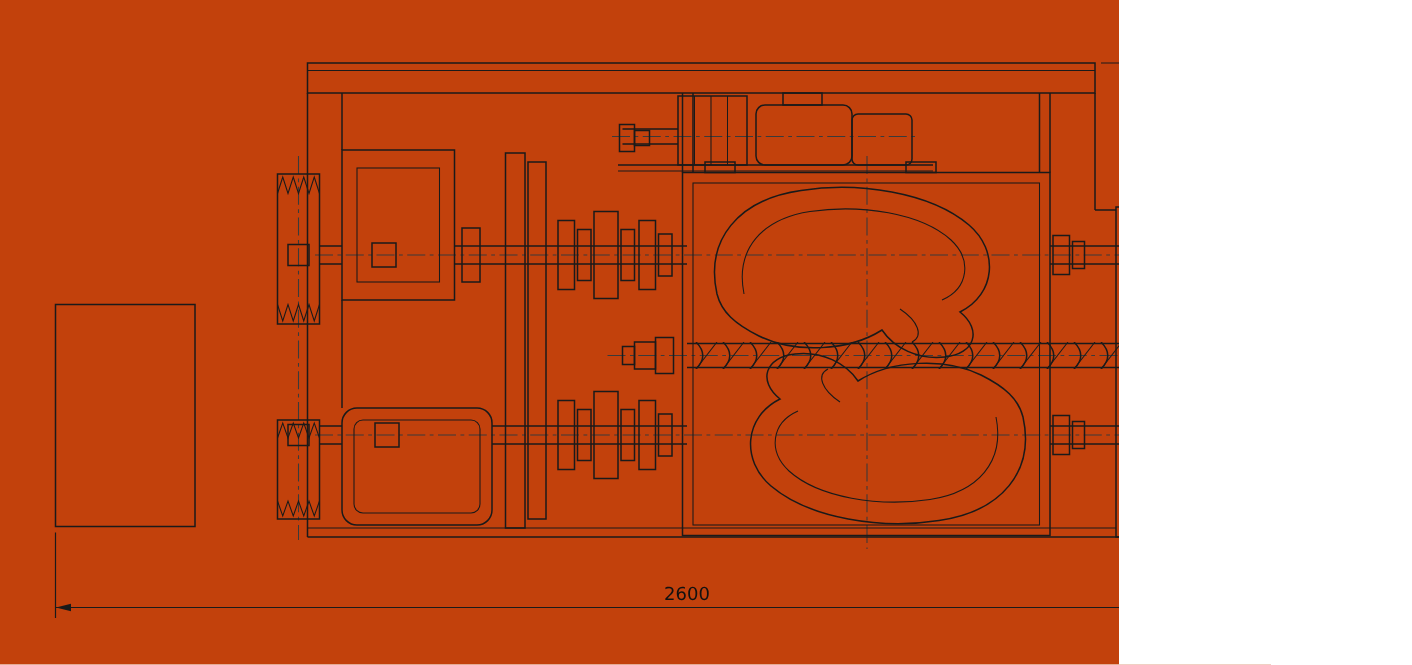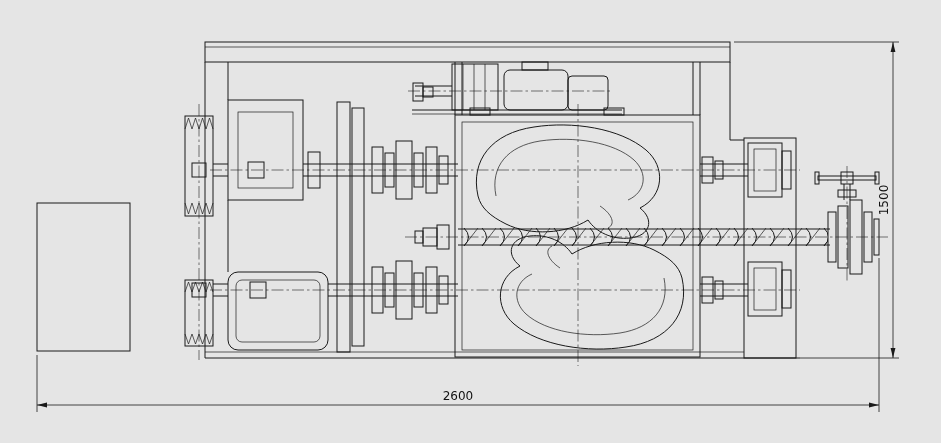--- a/index.html
+++ b/index.html
@@ -1,16 +1,16 @@
 <!DOCTYPE html>
 <html><head>
 <meta charset="utf-8">
 <style>
   html,body{margin:0;padding:0;background:#fff;}
-  .canvas{width:941px;height:443px;background:#e5e5e5;position:relative;overflow:hidden;}
+  .canvas{width:746px;height:443px;background:#c2410c;position:relative;overflow:hidden;}
   #dwg line,#dwg rect,#dwg path,#dwg circle{fill:none;stroke:#1a1a1a;stroke-width:1;}
   #dwg .thin{stroke-width:.7;}
   #dwg .cl{stroke:#3a3a3a;stroke-width:.7;stroke-dasharray:12 3 2.5 3;}
   #dwg .dim{stroke-width:.8;}
   #dwg .arrow{fill:#1a1a1a;stroke:none;}
   #dwg text{fill:#111;stroke:none;font:12px "DejaVu Sans",sans-serif;}
 </style>
 </head>
 <body>
 

